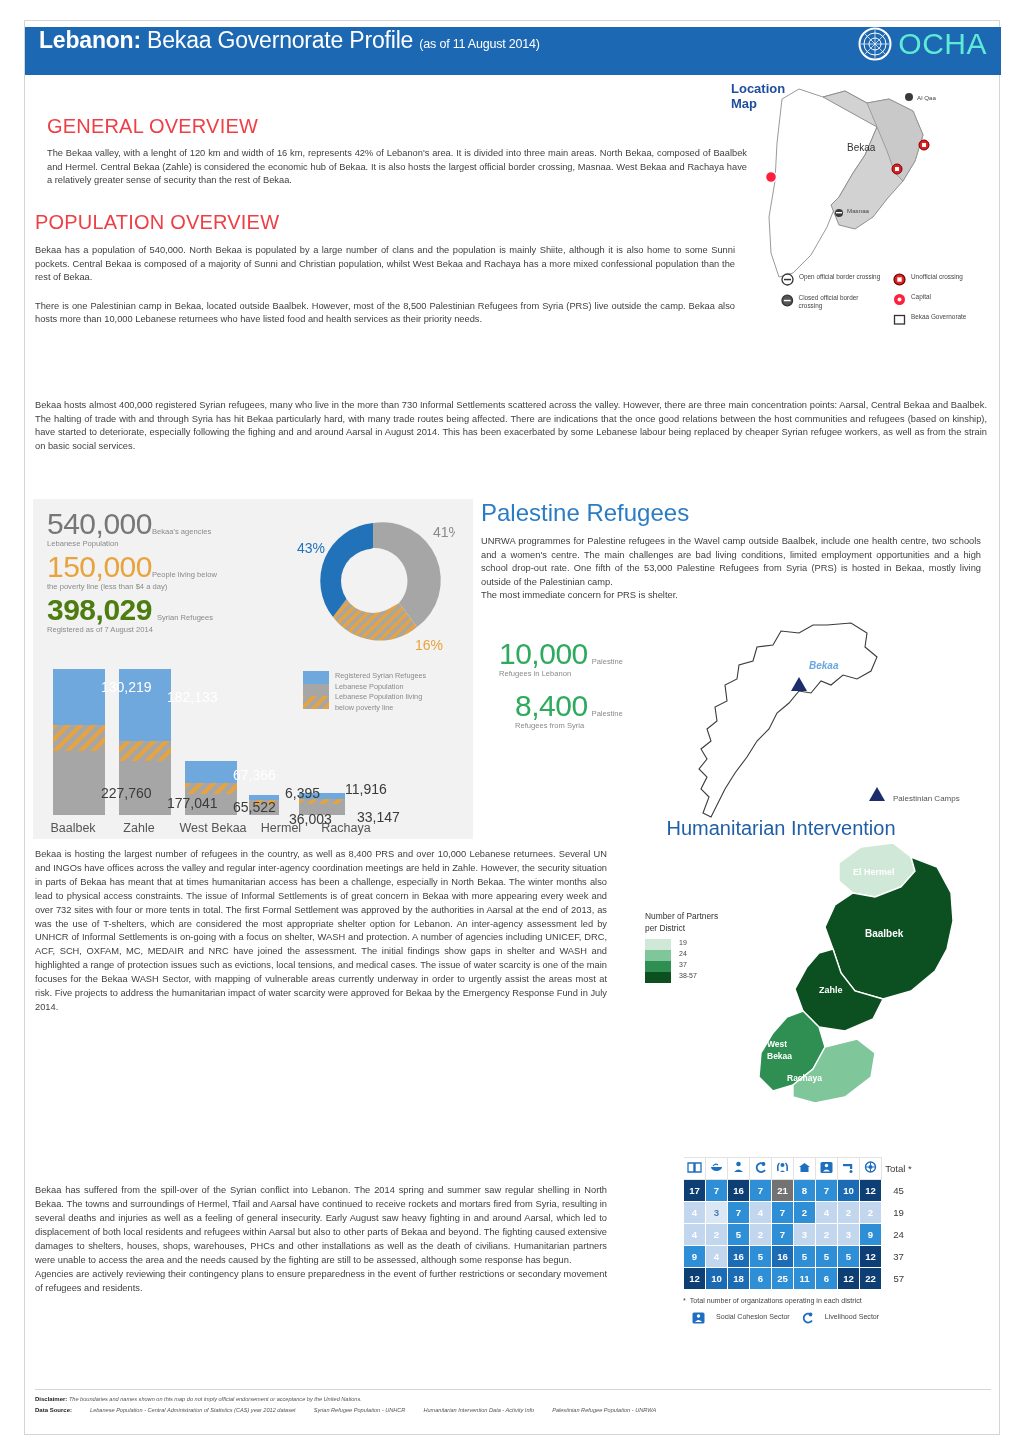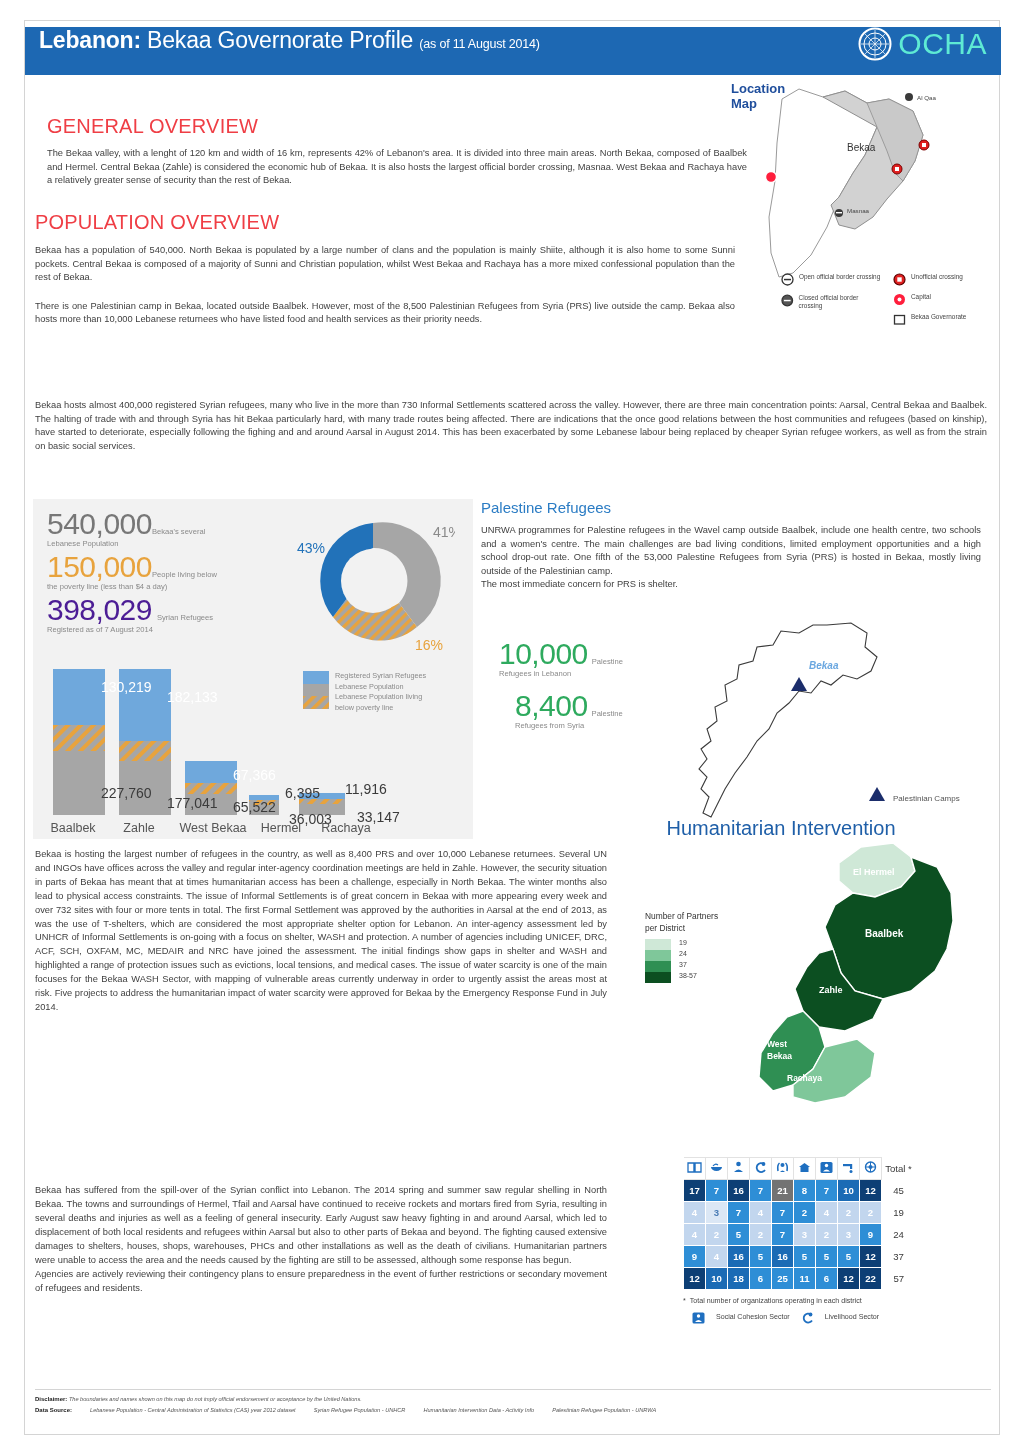--- a/index.html
+++ b/index.html
@@ -19,37 +19,37 @@
             background:#1d68b3; display:flex; align-items:flex-start; padding:0 14px; }
   .hdr-title { font-size:23px; color:#ffffff; letter-spacing:-0.2px; white-space:nowrap;}
   .hdr-title b { font-weight:bold; }
   .hdr-sub { font-weight:normal; }
   .hdr-date { font-size:12.5px; }
   .ocha { margin-left:auto; display:flex; align-items:center; gap:6px; }
   .ocha-text { color:#5eead4; font-size:30px; letter-spacing:0.5px; }
 
   
   .h-red { color:#ef3e45; font-size:20px; font-weight:normal; letter-spacing:0.2px; }
-  .h-blue { color:#2b7cc4; font-size:15px; font-weight:normal; }
+  .h-blue { color:#2b7cc4; font-size:24px; font-weight:normal; }
   .h-blue-dk { color:#1f5fa8; font-size:20px; font-weight:normal; }
 
   .body-txt { font-size:9.3px; line-height:13.6px; text-align:justify; color:#3f3f3f; }
 
   
   .locmap { position:absolute; right:8px; top:56px; width:264px; height:310px; }
   .locmap-title { color:#1f4e9c; font-size:13px; font-weight:bold; line-height:15px; }
   .loclegend { font-size:6.4px; color:#444; line-height:8.4px; }
 
   
   .stats-panel { position:absolute; left:8px; top:478px; width:440px; height:340px;
                  background:#f2f2f2; }
   .big-num { font-size:30px; font-weight:normal; line-height:30px; letter-spacing:-0.5px;}
   .n-grey { color:#777777; }
   .n-org  { color:#e8a33d; }
-  .n-blue { color:#4c1d95; }
+  .n-blue { color:#4d7c0f;font-weight:bold; }
   .num-cap { font-size:7.6px; color:#8a8a8a; line-height:9.5px; }
   .lg-txt { font-size:7.3px; color:#8a8a8a; line-height:10.6px; }
 
   
   .bar-lbl { font-size:12.5px; color:#555; text-align:center; }
   .bval { position:absolute; font-size:14px; width:100%; text-align:center;padding-left:48px; }
   .bval-w { color:#fff; }
   .bval-d { color:#3b3b3b; }
 
   
@@ -180,21 +180,21 @@
           </svg>
           <span class="loclegend">Bekaa Governorate</span>
         </div>
       </div>
     </div>
   </div>
 
   <div class="stats-panel">
 
     <div style="position:absolute;left:14px;top:10px;">
-      <span class="big-num n-grey">540,000</span><span class="num-cap">Bekaa's several</span>
+      <span class="big-num n-grey">540,000</span><span class="num-cap">Bekaa's agencies</span>
       <div class="num-cap">Lebanese Population</div>
     </div>
     <div style="position:absolute;left:14px;top:53px;">
       <span class="big-num n-org">150,000</span><span class="num-cap">People living below</span>
       <div class="num-cap">the poverty line (less than $4 a day)</div>
     </div>
     <div style="position:absolute;left:14px;top:96px;">
       <span class="big-num n-blue">398,029</span><span class="num-cap" style="margin-left:5px;">Syrian Refugees</span>
       <div class="num-cap">Registered as of 7 August 2014</div>
     </div>

